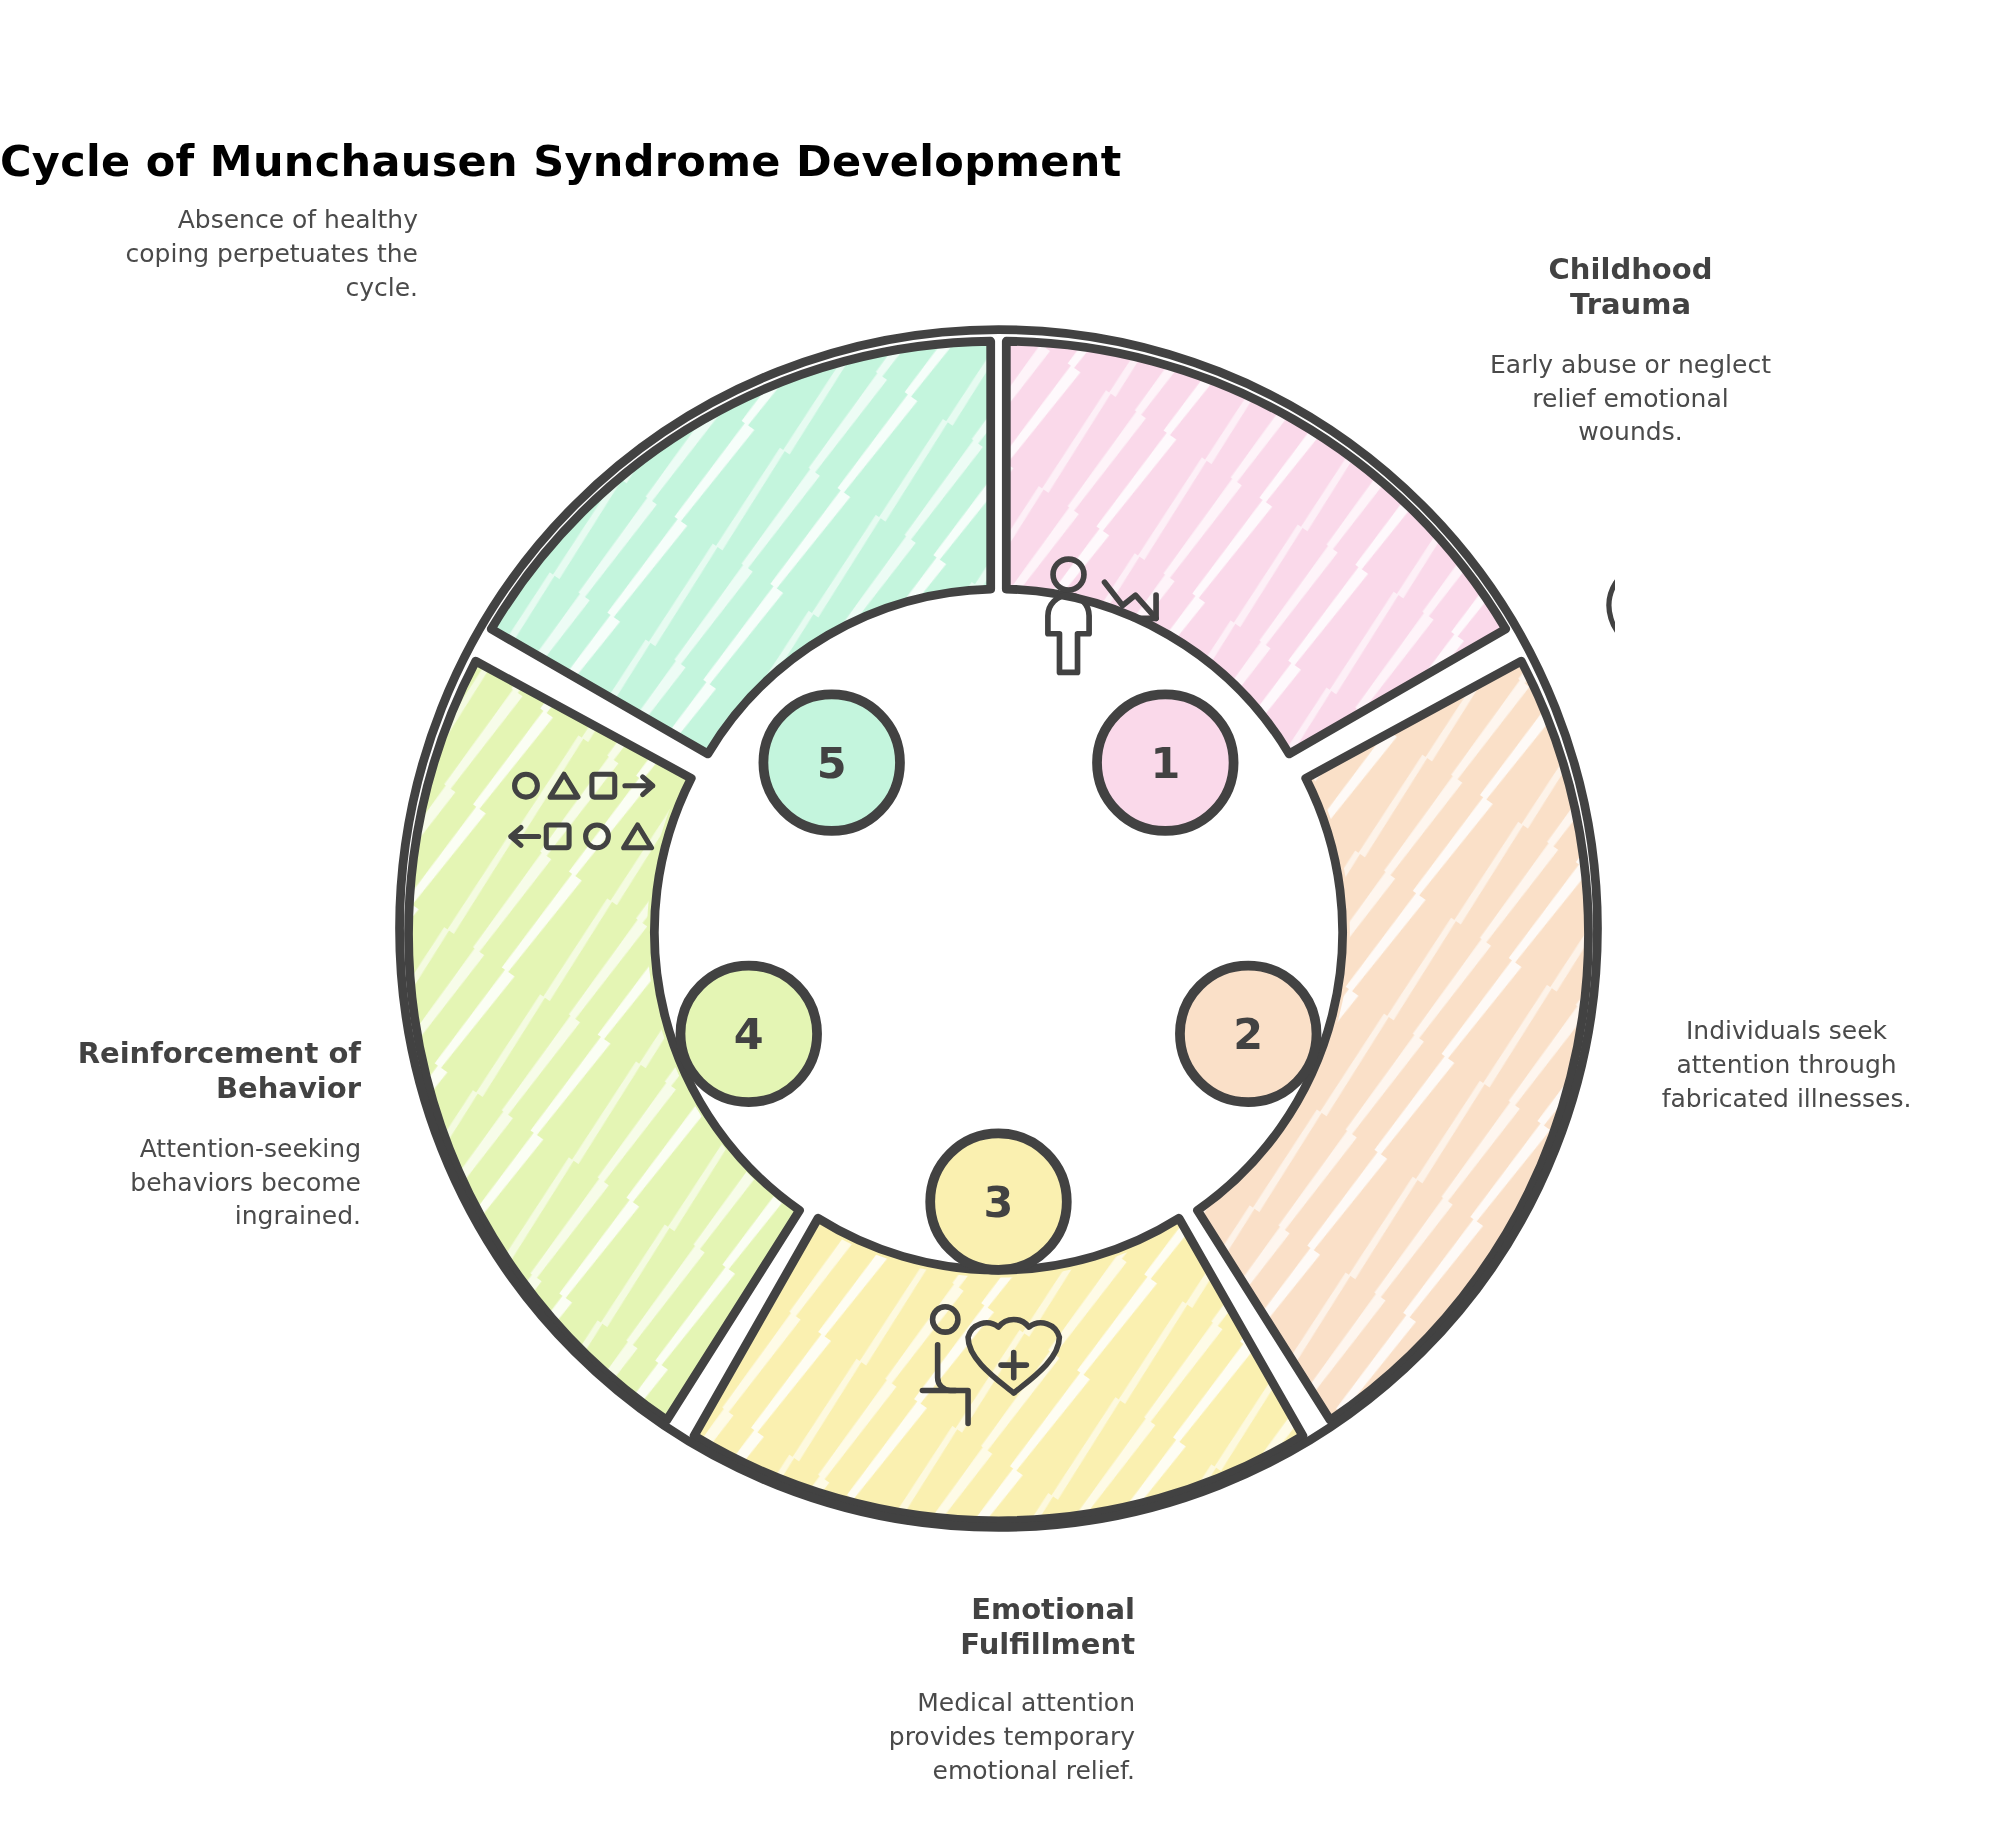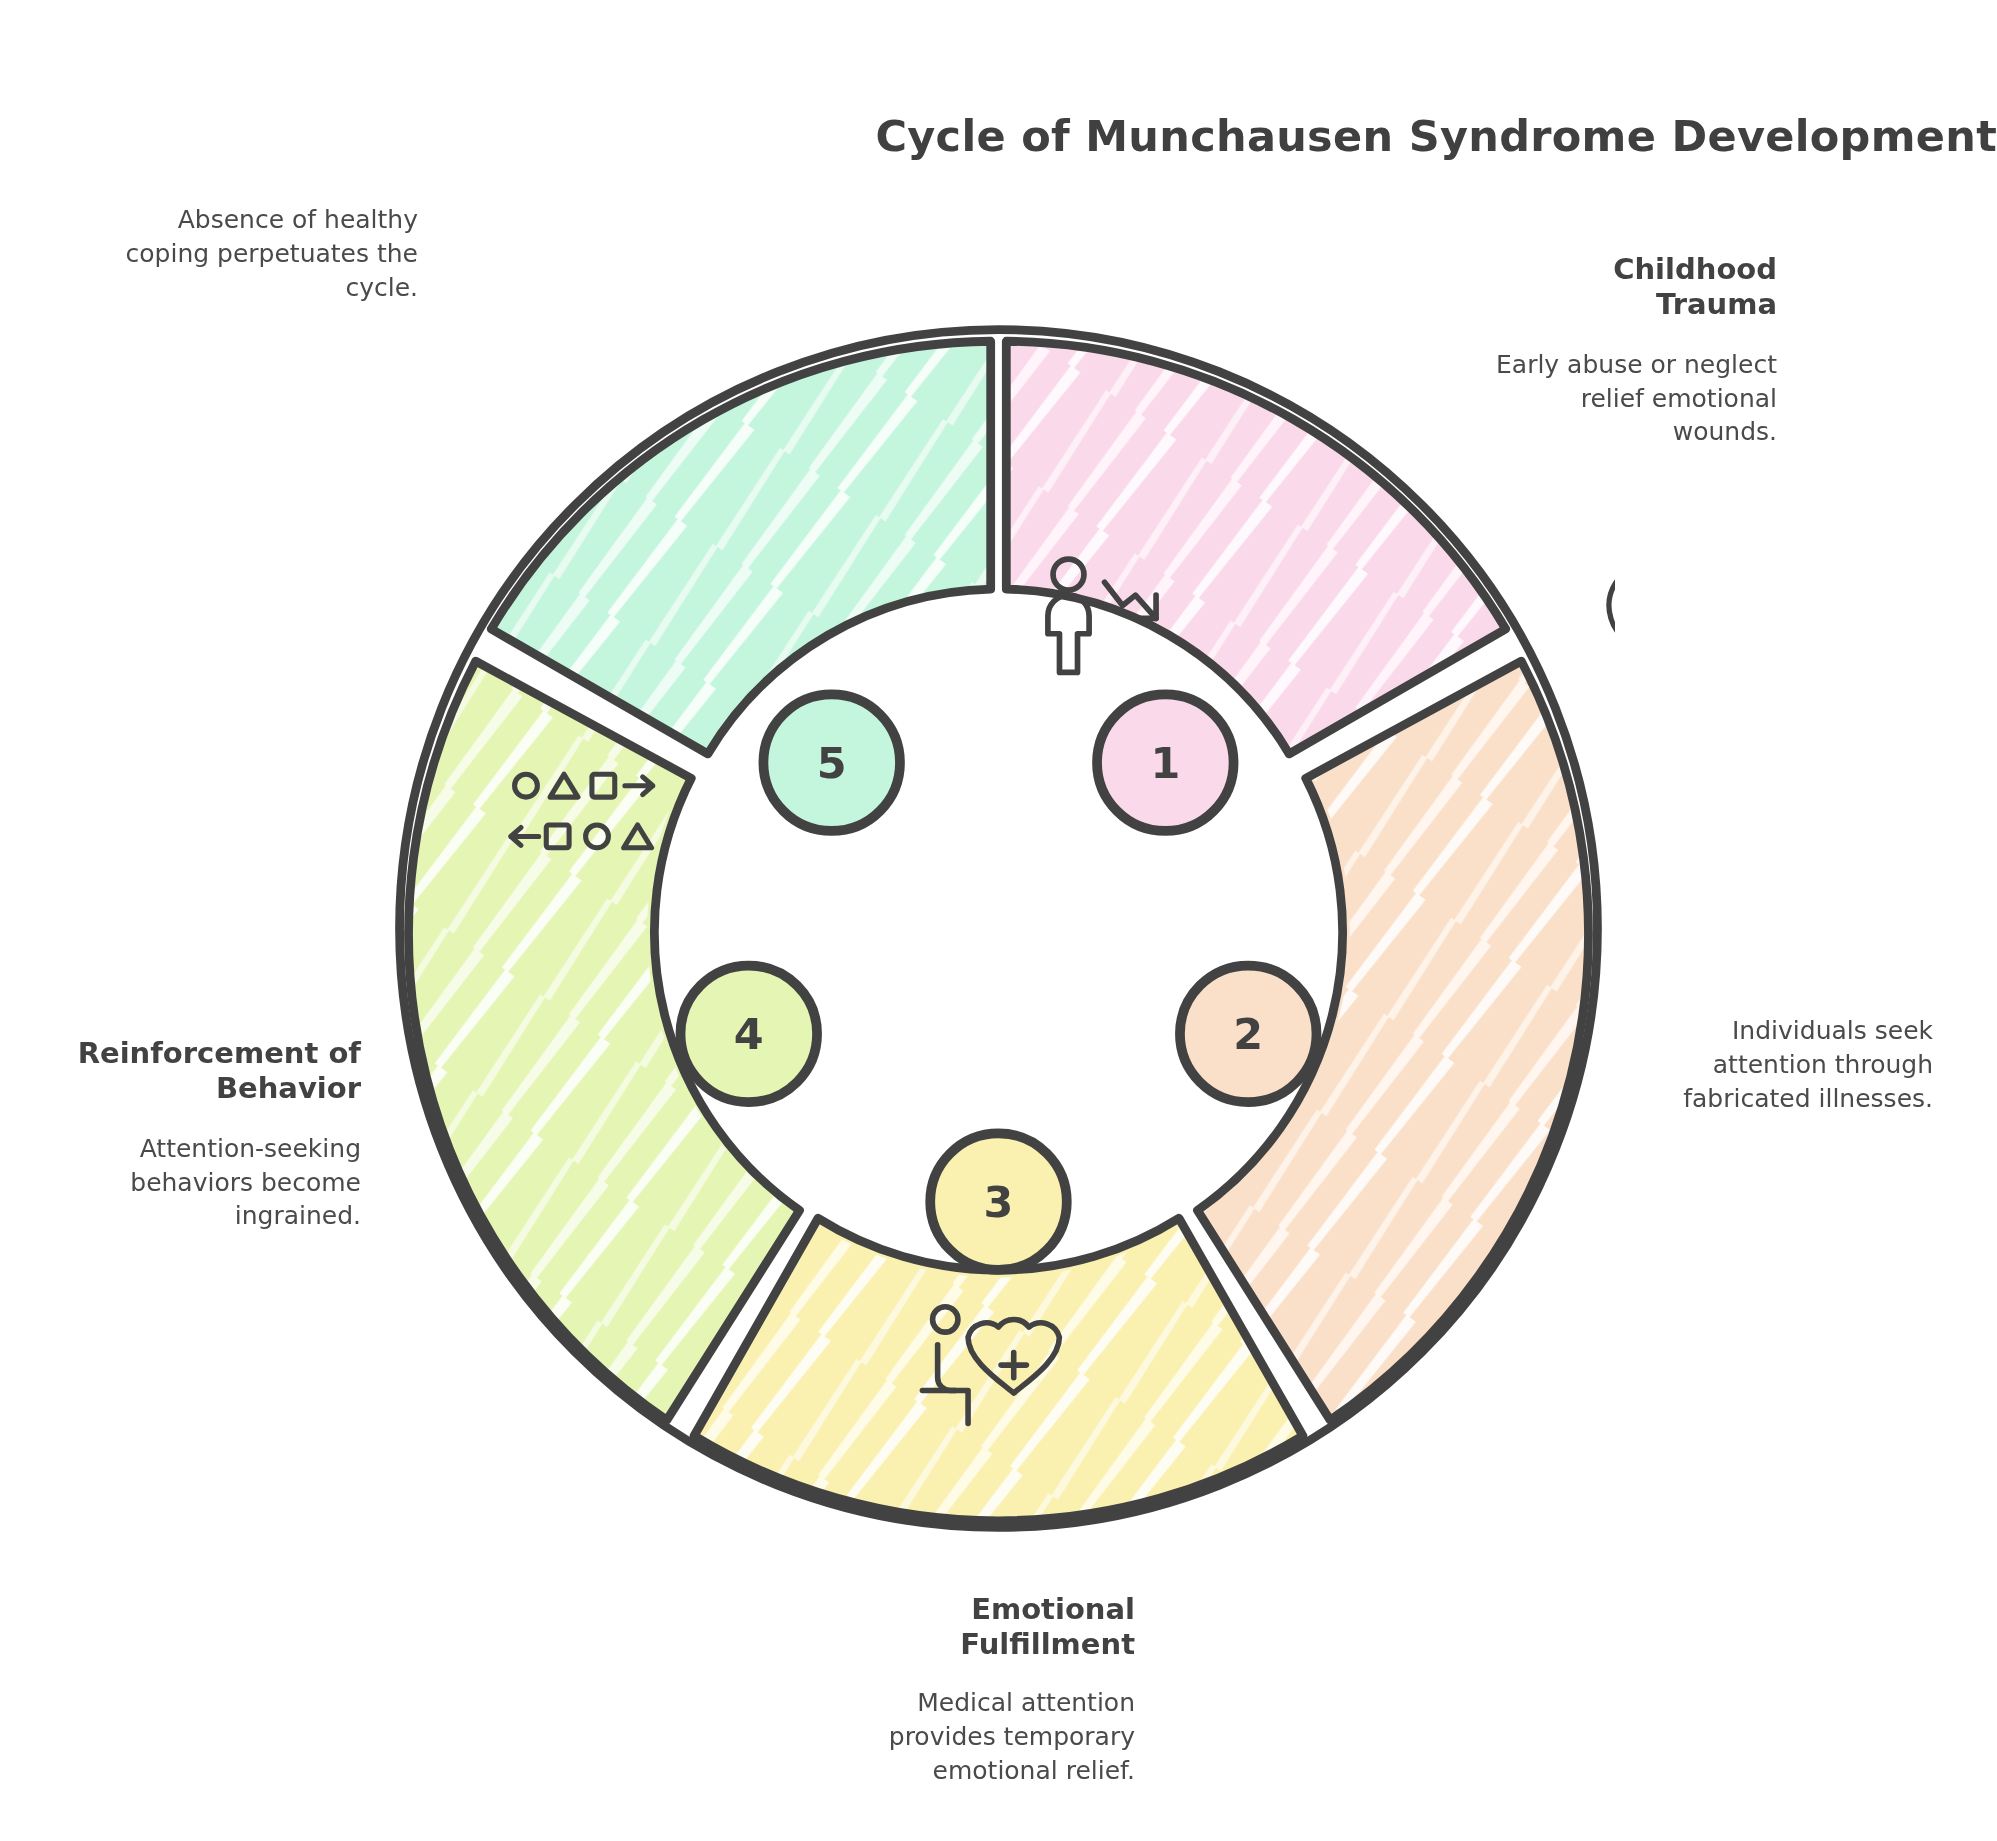--- a/index.html
+++ b/index.html
@@ -11,28 +11,28 @@
     width: 1997px;
     height: 1841px;
     position: relative;
     overflow: hidden;
     font-family: "DejaVu Sans", "Liberation Sans", sans-serif;
     color: #414141;
   }
 
   #page-title {
     position: absolute;
-    top: 82px;
+    top: 107px;
     left: 0;
     width: 1997px;
-    text-align: right;
+    text-align: left;
     font-size: 43px;
     font-weight: bold;
     letter-spacing: 0.3px;
-    color: #404040;
+    color: #000000;
   }
 
   #wheel {
     position: absolute;
     left: 382px;
     top: 312px;
     width: 1233px;
     height: 1233px;
   }
 
@@ -48,21 +48,21 @@
     margin: 0 0 25px 0;
   }
   .label-desc {
     font-size: 25px;
     line-height: 1.35;
     color: #4a4a4a;
     margin: 0;
   }
 
   .align-right { text-align: right; }
-  .align-left  { text-align: right; }
+  .align-left  { text-align: center; }
   .align-center{ text-align: center; }
 
   
   #label-1 { left: 1484px; top: 252px;  }
   #label-2 { left: 1640px; top: 1014px; }
   #label-3 { left: 852px;  top: 1592px; width: 283px; text-align: right; }
   #label-4 { left: 68px;   top: 1036px; }
   #label-5 { left: 125px;  top: 203px;  }
 
   #label-3 .label-title { margin-bottom: 23.4px; }

